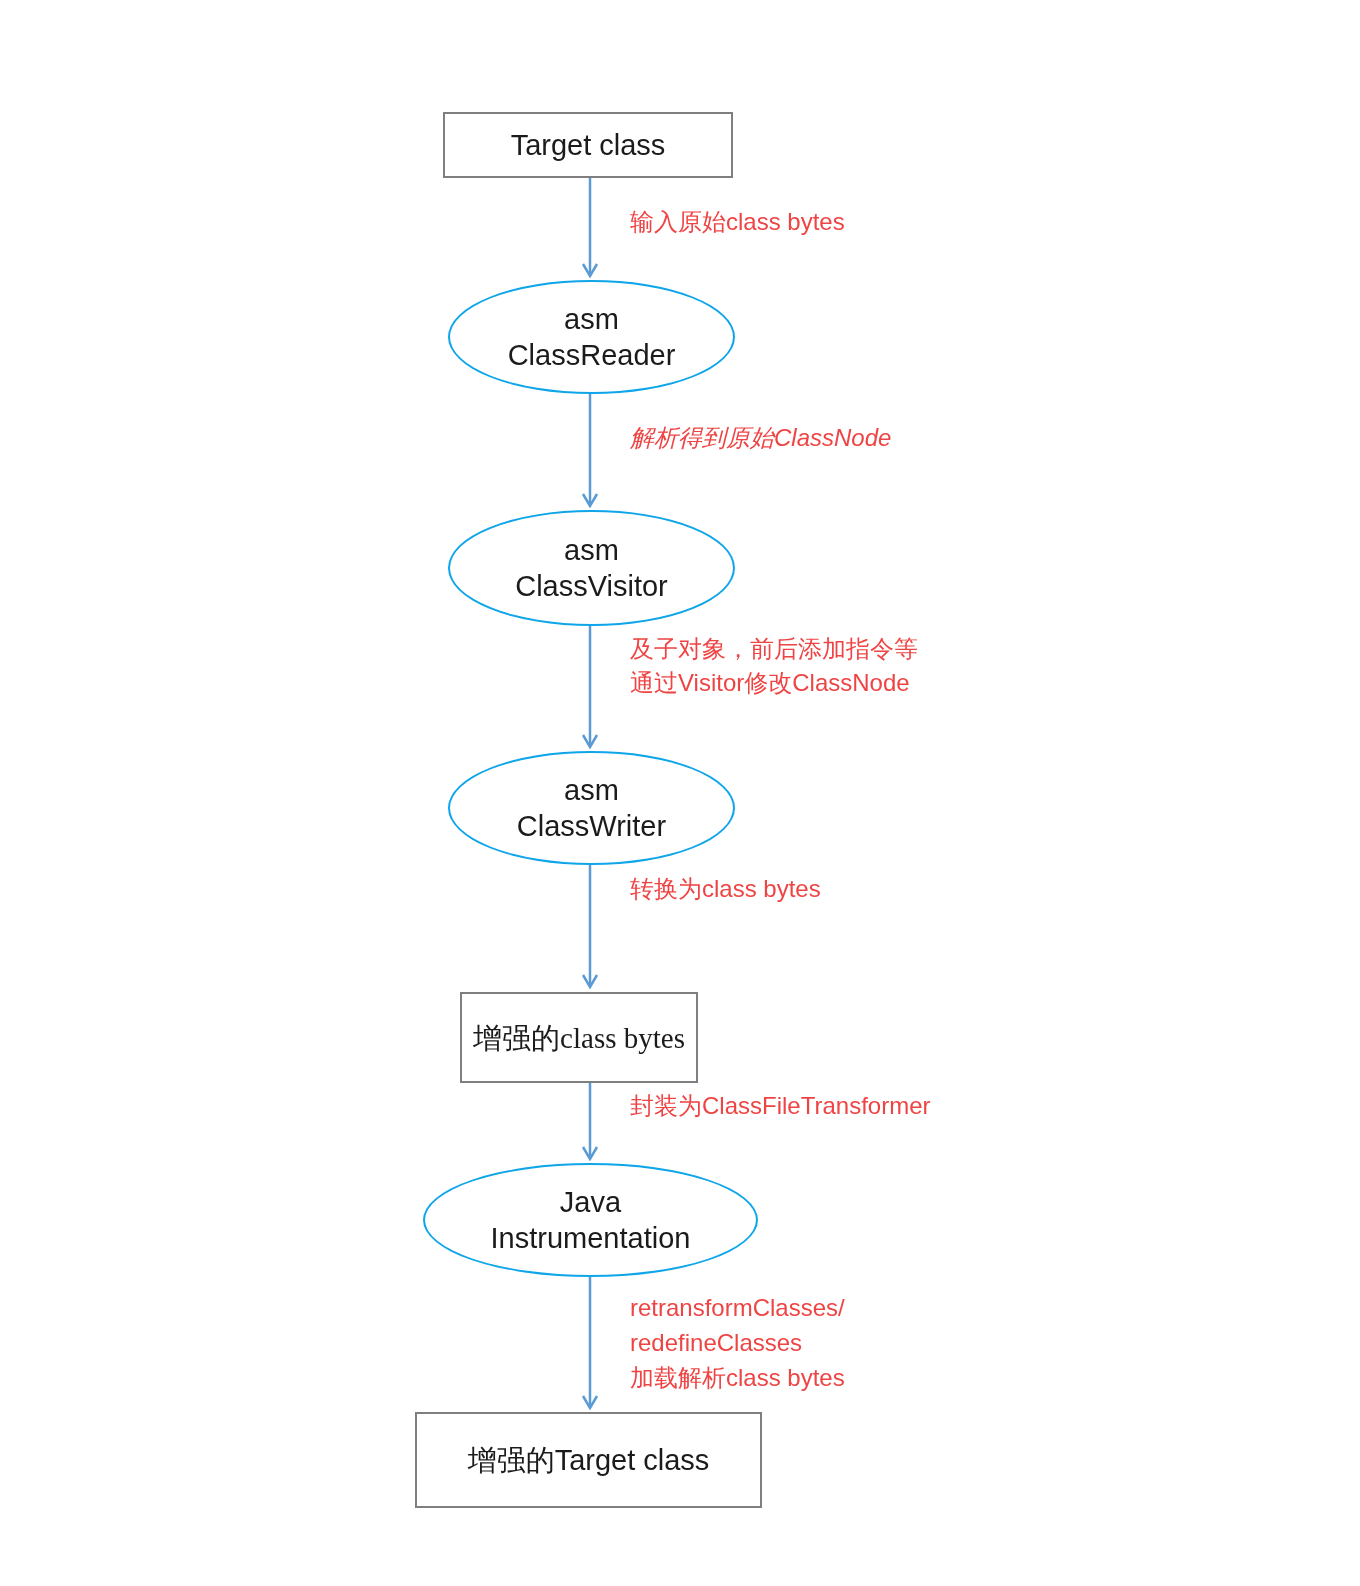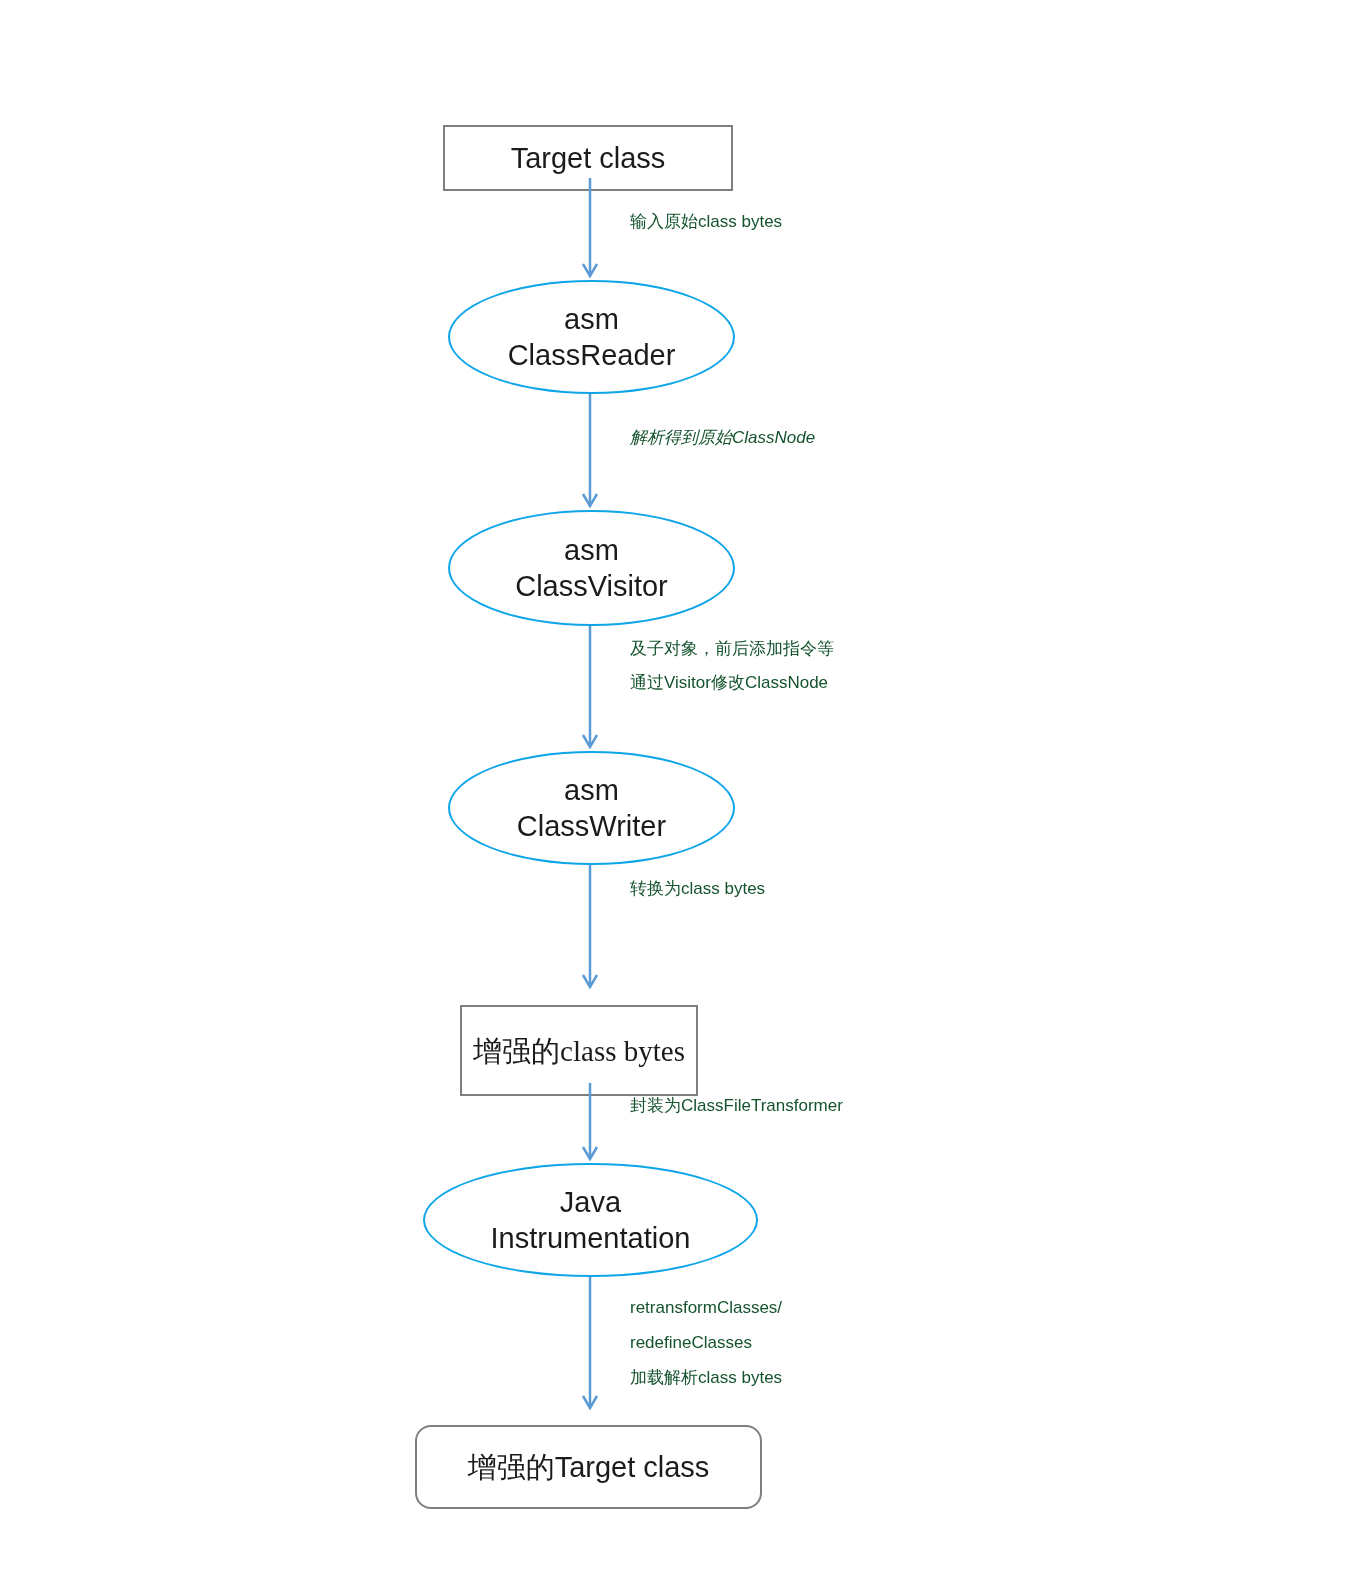--- a/index.html
+++ b/index.html
@@ -17,44 +17,44 @@
     position: absolute;
     display: flex;
     flex-direction: column;
     align-items: center;
     justify-content: center;
     text-align: center;
     background: #ffffff;
     font-size: 29px;
     line-height: 36px;
   }
-  .rect    { border: 2px solid #7f7f7f; margin-top: 13px; }
+  .rect    { border: 2px solid #7f7f7f; }
   .ellipse { border: 2px solid #0ea5e9; border-radius: 50%; }
   .elabel {
     position: absolute;
     left: 630px;
-    font-size: 17px;
+    font-size: 24px;
     line-height: 34px;
     white-space: nowrap;
-    color: #14532d;
+    color: #ef4444;
   }
   .arrow { position: absolute; left: 580px; }
   .arrow line, .arrow polyline {
     stroke: #5b9bd5;
     stroke-width: 2.5;
     fill: none;
   }
   
   .n1 { left: 443px; top: 112px;  width: 290px; height: 66px;  }
   .n2 { left: 448px; top: 280px;  width: 287px; height: 114px; }
   .n3 { left: 448px; top: 510px;  width: 287px; height: 116px; }
   .n4 { left: 448px; top: 751px;  width: 287px; height: 114px; }
   .n5 { left: 460px; top: 992px;  width: 238px; height: 91px; font-family: Liberation Serif, serif;  }
   .n6 { left: 423px; top: 1163px; width: 335px; height: 114px; }
-  .n7 { left: 415px; top: 1412px; width: 347px; height: 84px; border-radius: 16px;  }
+  .n7 { left: 415px; top: 1412px; width: 347px; height: 96px;  }
   
   .a1 { top: 178px;  }
   .a2 { top: 394px;  }
   .a3 { top: 626px;  }
   .a4 { top: 865px;  }
   .a5 { top: 1083px; }
   .a6 { top: 1277px; }
   
   .l1 { top: 205px;  }
   .l2 { top: 421px; font-style: italic;  }

